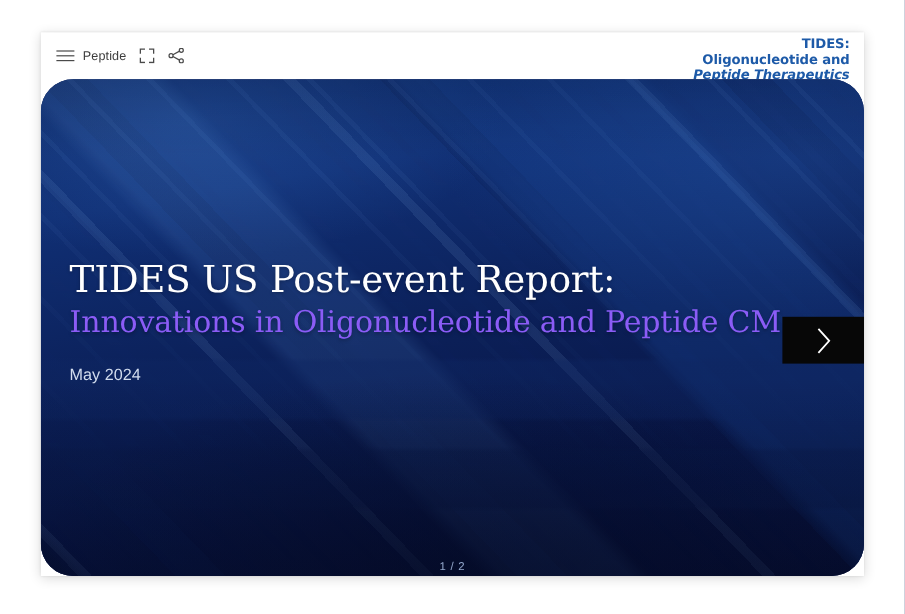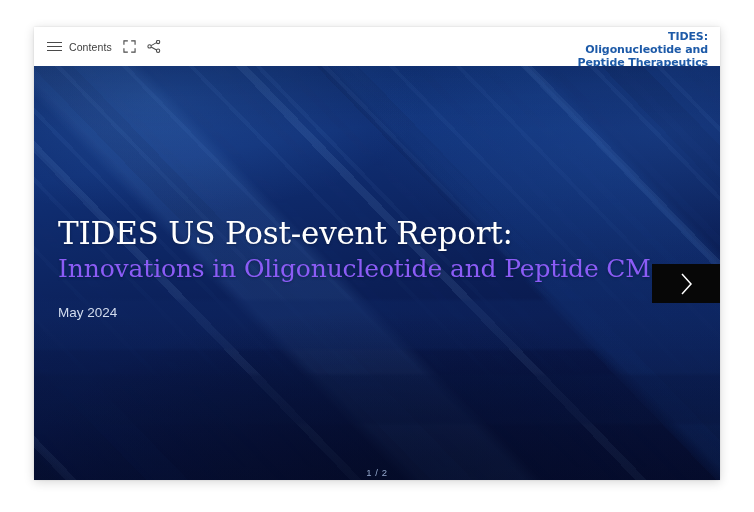--- a/index.html
+++ b/index.html
@@ -73,20 +73,21 @@
 
   
   #slide {
     position: absolute;
     left: 0;
     top: 39px;
     width: 686px;
     height: 414px;
     background: #0a1a52;
     overflow: hidden;
+    border-radius: 27px;
   }
 
   
   .bg-layer {
     position: absolute;
     left: -30%; top: -30%;
     width: 160%; height: 160%;
     pointer-events: none;
   }
   #bg-base {
@@ -222,37 +223,37 @@
     text-align: right;
     line-height: 1.17;
     color: #1d5aa8;
     font-family: "DejaVu Sans", sans-serif;
     font-weight: bold;
     font-size: 11px;
     letter-spacing: -0.1px;
   }
   #brand-logo .l1 { display: block; }
   #brand-logo .l2 { display: block; }
-  #brand-logo .l3 { display: block; }
+  #brand-logo .l3 { display: block; font-style: italic; }
 </style>
 </head>
 <body>
 
 <div id="viewer-card">
 
   <div id="toolbar">
     <div class="tb-left">
 
       <div class="tb-btn">
         <span class="hamburger">
           <i></i>
             <i></i>
             <i></i>
         </span>
-        <span id="contents-label">Contents</span>
+        <span id="contents-label">Peptide</span>
       </div>
 
       <div class="tb-btn">
         <svg class="icon-svg" width="13" height="13" viewBox="0 0 14 14">
           <g fill="none" stroke="#4a4a4a" stroke-width="1.2" stroke-linecap="square">
             <polyline points="1,4.6 1,1 4.6,1"></polyline>
             <polyline points="9.4,1 13,1 13,4.6"></polyline>
             <polyline points="13,9.4 13,13 9.4,13"></polyline>
             <polyline points="4.6,13 1,13 1,9.4"></polyline>
           </g>

